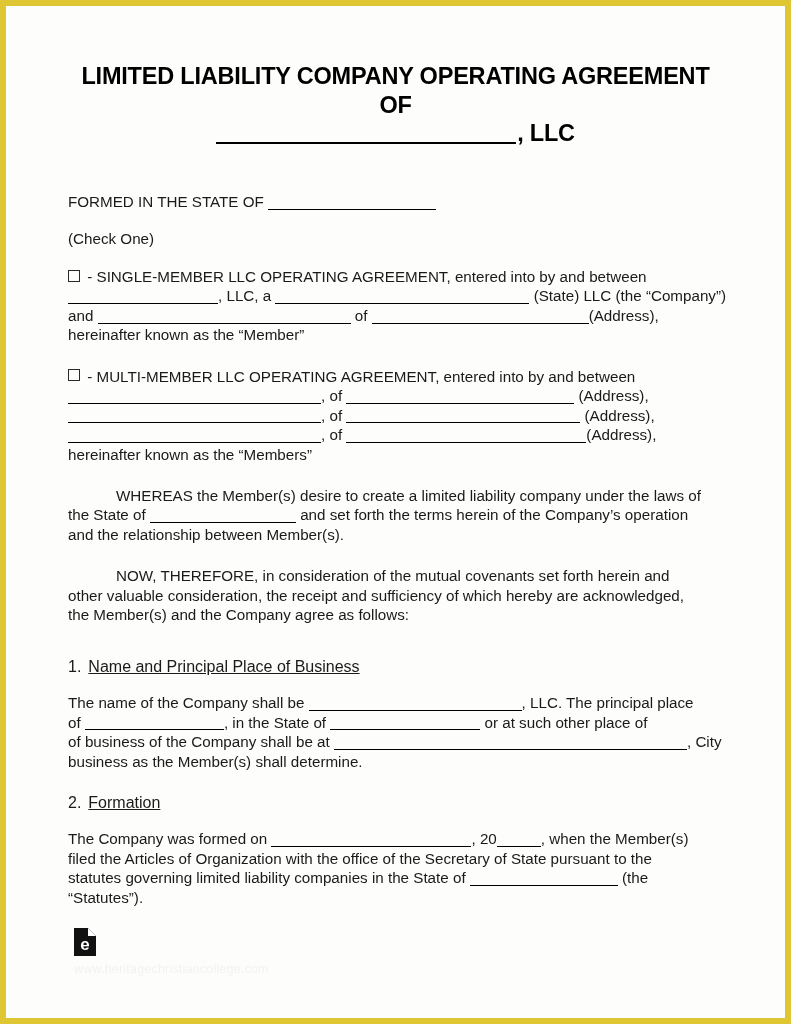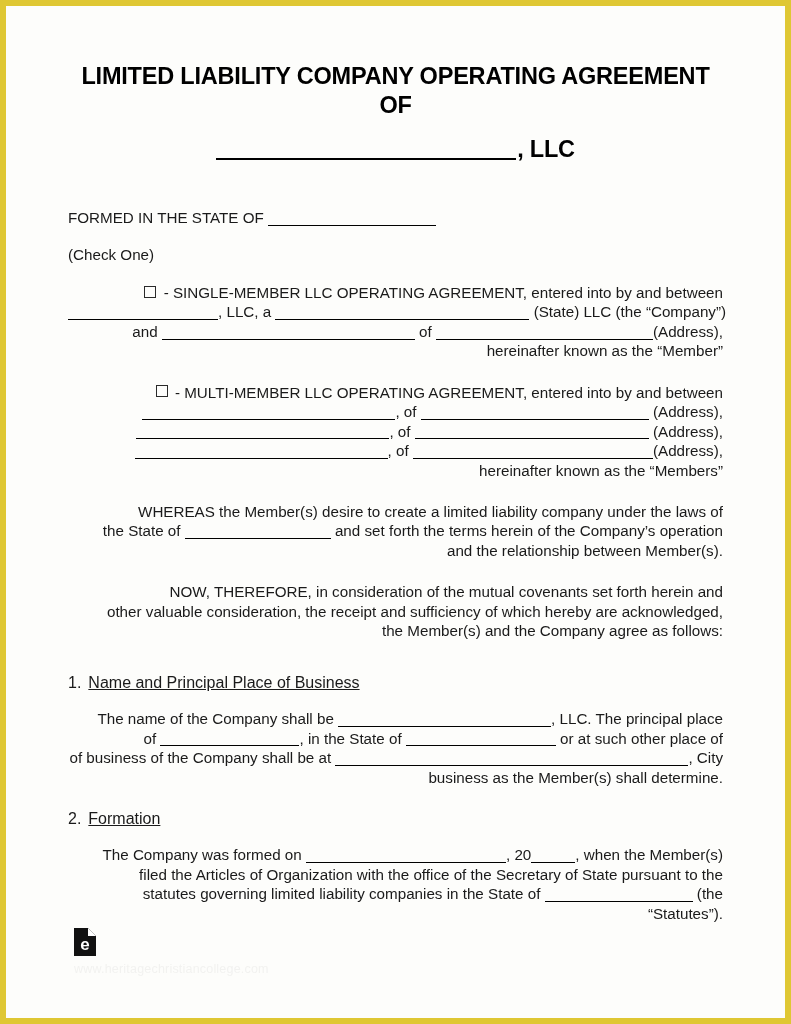--- a/index.html
+++ b/index.html
@@ -36,21 +36,21 @@
     font-size: 23.5px;
     line-height: 1.22;
     letter-spacing: -0.2px;
     color: #000;
     margin: 0 0 0 0;
   }
   .title-line1 { display: block; }
   .title-line2 { display: block; }
   .title-line3 {
     display: block;
-    margin-top: 16px;
+    margin-top: 0;
   }
   .title-blank {
     display: inline-block;
     width: 300px;
     border-bottom: 2.5px solid #000;
     height: 0.95em;
     vertical-align: -0.13em;
     margin-right: 1px;
   }
   
@@ -59,21 +59,21 @@
     font-size: 15.2px;
     line-height: 1.28;
     color: #1a1a1a;
   }
   .p {
     margin: 0 0 18px 0;
   }
   .blk {
     margin: 0 0 22px 0;
   }
-  .blk .ln { display: block; white-space: nowrap; text-align: right; }
+  .blk .ln { display: block; white-space: nowrap; }
   .indent { text-indent: 48px; }
   .u {
     display: inline-block;
     border-bottom: 1.3px solid #000;
     height: 1em;
     vertical-align: -0.18em;
   }
   .cbox {
     display: inline-block;
     width: 10px;

